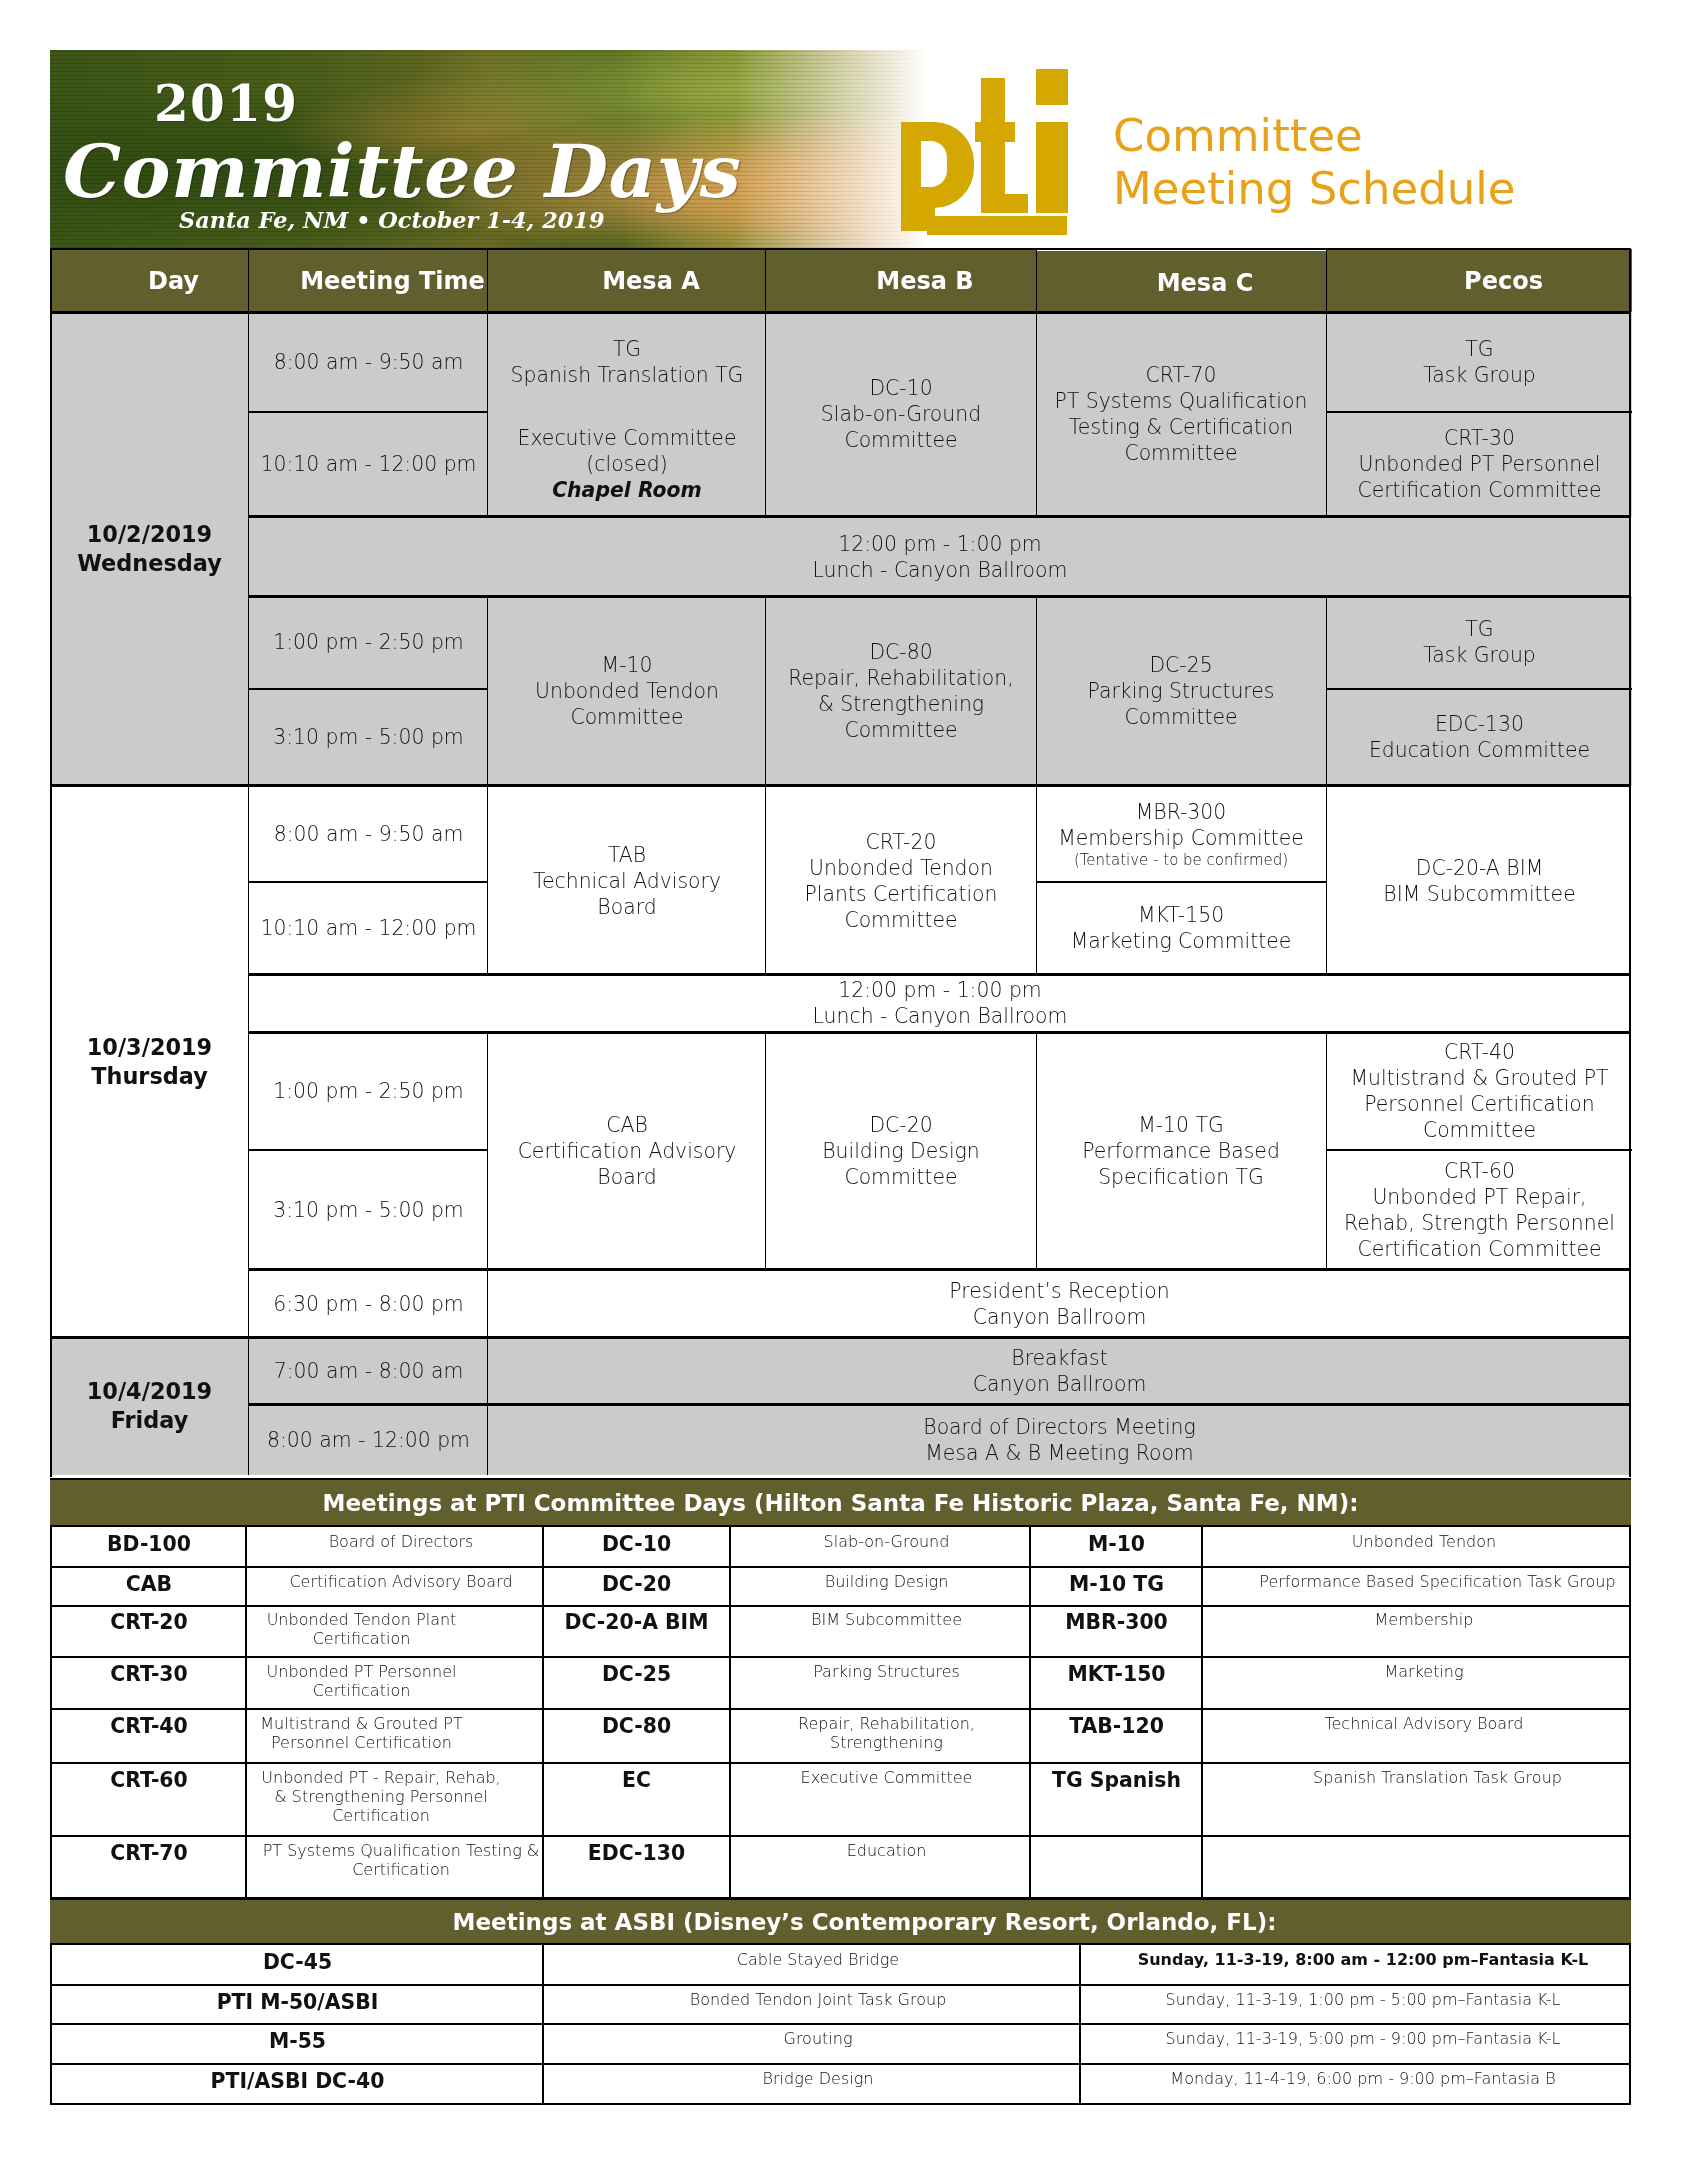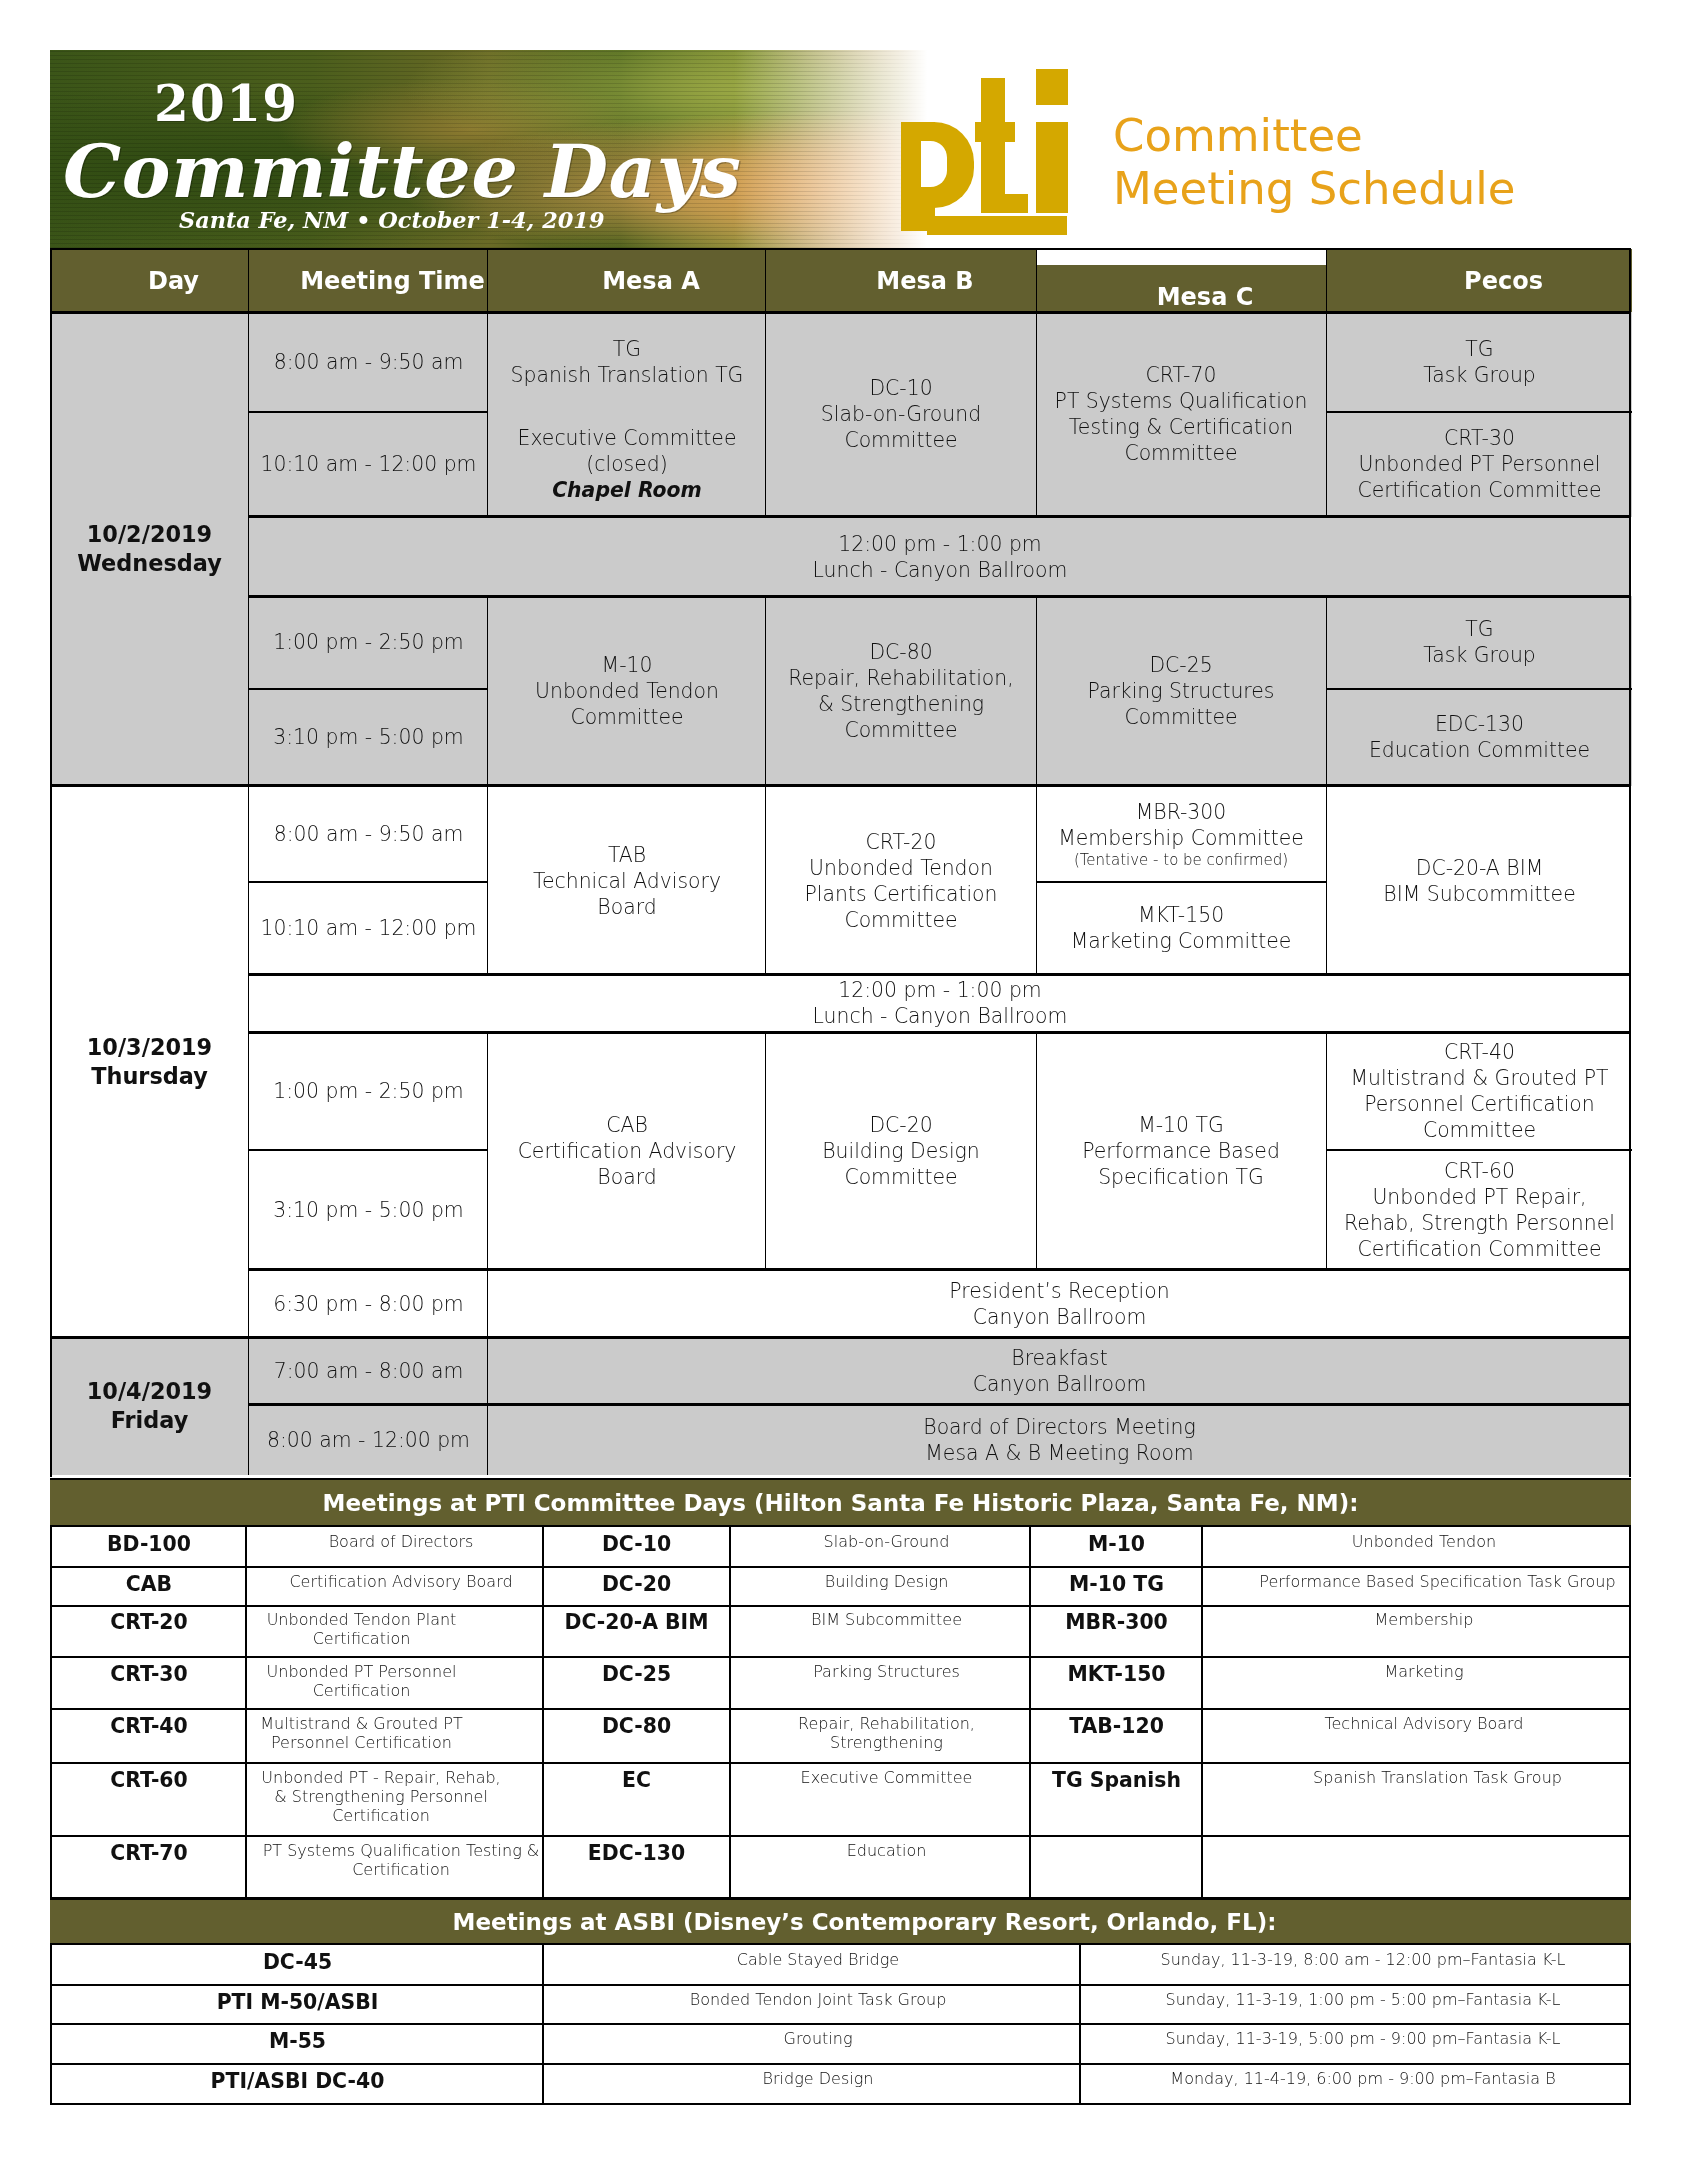--- a/index.html
+++ b/index.html
@@ -82,21 +82,21 @@
     <div>Meeting Schedule</div>
   </div>
 </div>
 
 <div class="grid" style="height:1243px;">
 
   <div class="cell hdr" style="left:0;top:0;width:199px;height:63px;">Day</div>
   <div class="cell hdr" style="left:199px;top:0;width:239px;height:63px;">Meeting Time</div>
   <div class="cell hdr" style="left:438px;top:0;width:278px;height:63px;">Mesa A</div>
   <div class="cell hdr" style="left:716px;top:0;width:270px;height:63px;">Mesa B</div>
-  <div class="cell hdr" style="left:986px;top:16px;width:290px;height:63px;">Mesa C</div>
+  <div class="cell hdr" style="left:986px;top:2px;width:290px;height:63px;">Mesa C</div>
   <div class="cell hdr" style="left:1277px;top:0;width:305px;height:63px;">Pecos</div>
 
   <div class="cell gray day" style="left:0;top:63px;width:199px;height:473px;">
     <div style="margin-top:0;">10/2/2019</div>
     <div>Wednesday</div>
   </div>
 
   <div class="cell gray" style="left:199px;top:63px;width:239px;height:99px;">8:00 am - 9:50 am</div>
   <div class="cell gray" style="left:199px;top:162px;width:239px;height:106px;">10:10 am - 12:00 pm</div>
   <div class="cell gray" style="left:438px;top:63px;width:278px;height:99px;">
@@ -354,21 +354,21 @@
   <div class="hthin" style="left:0;top:235px;width:1579px;"></div>
   <div class="hthin" style="left:0;top:308px;width:1579px;"></div>
 </div>
 
 <div class="band" style="top:1898px;height:47px;padding-left:48px;">Meetings at ASBI (Disney’s Contemporary Resort, Orlando, FL):</div>
 
 <div style="position:absolute;left:50px;top:1945px;width:1581px;height:160px;border:2px solid #000;border-top:none;box-sizing:border-box;">
 
   <div class="lg lg-code" style="left:0;top:0;width:491px;height:40px;">DC-45</div>
   <div class="lg lg-desc" style="left:491px;top:0;width:537px;height:40px;">Cable Stayed Bridge</div>
-  <div class="lg lg-desc" style="left:1029px;top:0;width:551px;height:40px;">Sunday, 11-3-19, 8:00 am - 12:00 pm–Fantasia K-L</div>
+  <div class="lg lg-desc" style="left:1029px;top:0;width:551px;height:40px;font-weight:bold;">Sunday, 11-3-19, 8:00 am - 12:00 pm–Fantasia K-L</div>
 
   <div class="lg lg-code" style="left:0;top:40px;width:491px;height:40px;">PTI M-50/ASBI</div>
   <div class="lg lg-desc" style="left:491px;top:40px;width:537px;height:40px;">Bonded Tendon Joint Task Group</div>
   <div class="lg lg-desc" style="left:1029px;top:40px;width:551px;height:40px;">Sunday, 11-3-19, 1:00 pm - 5:00 pm–Fantasia K-L</div>
 
   <div class="lg lg-code" style="left:0;top:79px;width:491px;height:40px;">M-55</div>
   <div class="lg lg-desc" style="left:491px;top:79px;width:537px;height:40px;">Grouting</div>
   <div class="lg lg-desc" style="left:1029px;top:79px;width:551px;height:40px;">Sunday, 11-3-19, 5:00 pm - 9:00 pm–Fantasia K-L</div>
 
   <div class="lg lg-code" style="left:0;top:119px;width:491px;height:40px;">PTI/ASBI DC-40</div>

